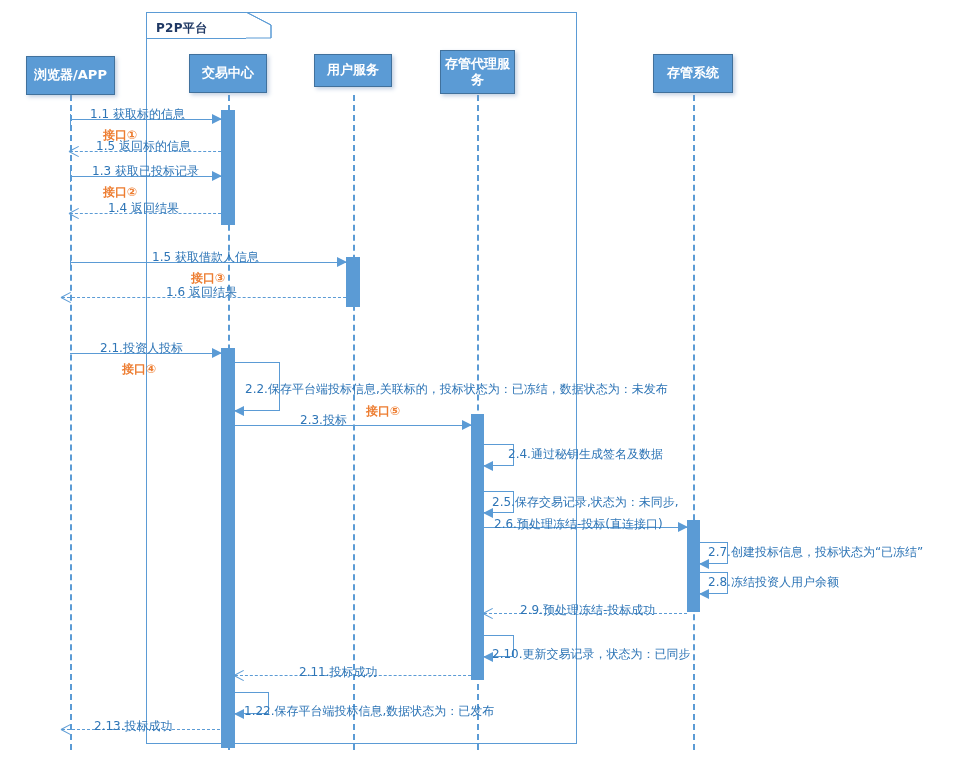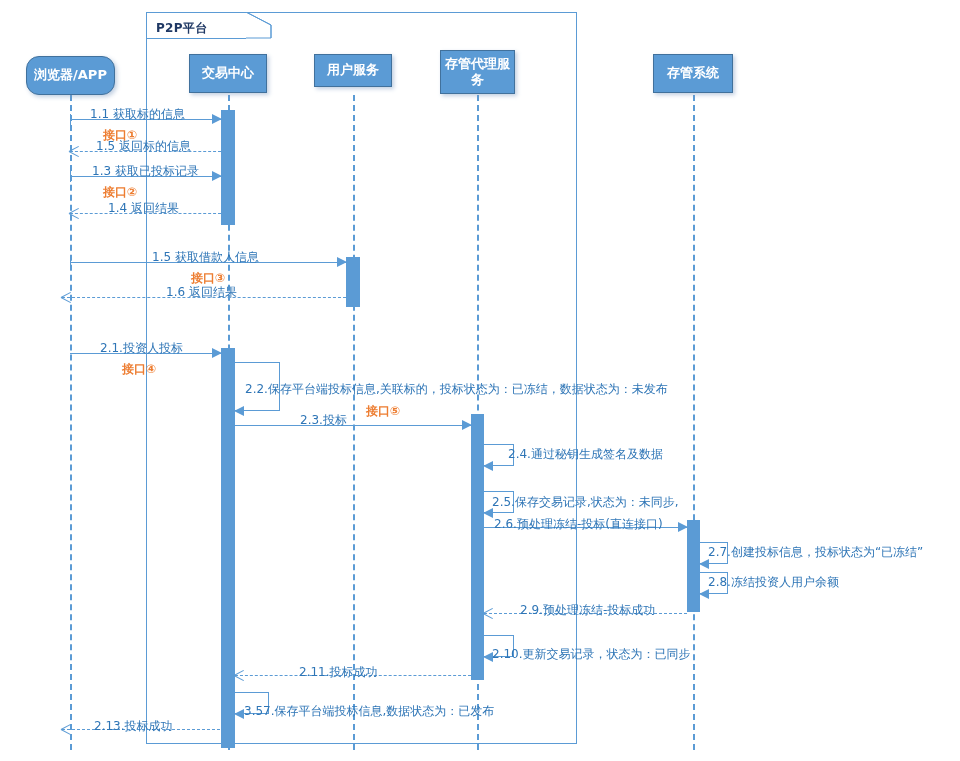--- a/index.html
+++ b/index.html
@@ -59,21 +59,21 @@
     </svg>
   </div>
   <div class="frame-label" style="left:156px;top:20px;">P2P平台</div>
 
   <div class="lifeline" style="left:70px;top:95px;height:655px;"></div>
   <div class="lifeline" style="left:228px;top:95px;height:655px;"></div>
   <div class="lifeline" style="left:353px;top:95px;height:655px;"></div>
   <div class="lifeline" style="left:477px;top:95px;height:655px;"></div>
   <div class="lifeline" style="left:693px;top:95px;height:655px;"></div>
 
-  <div class="pbox" style="left:26px;top:56px;width:89px;height:39px;border-radius:13px;">
+  <div class="pbox" style="left:26px;top:56px;width:89px;height:39px;">
     <span>浏览器/APP</span>
   </div>
   <div class="pbox" style="left:189px;top:54px;width:78px;height:39px;">
     <span>交易中心</span>
   </div>
   <div class="pbox" style="left:314px;top:54px;width:78px;height:33px;">
     <span>用户服务</span>
   </div>
   <div class="pbox" style="left:440px;top:50px;width:75px;height:44px;">
     <span style="white-space:pre-line;">存管代理服
@@ -189,21 +189,21 @@
 
   <div class="msg dashed" style="left:235px;top:675px;width:236px;">
     <div class="line"></div>
     <div class="head openleft"></div>
   </div>
   <div class="mlabel" style="left:299px;top:664px;">2.11.投标成功</div>
 
   <div class="self" style="left:235px;top:692px;width:34px;height:22px;">
     <div class="ahead"></div>
   </div>
-  <div class="mlabel" style="left:244px;top:703px;">3.57.保存平台端投标信息,数据状态为：已发布</div>
+  <div class="mlabel" style="left:244px;top:703px;">1.22.保存平台端投标信息,数据状态为：已发布</div>
 
   <div class="msg dashed" style="left:62px;top:729px;width:173px;">
     <div class="line"></div>
     <div class="head openleft"></div>
   </div>
   <div class="mlabel" style="left:94px;top:718px;">2.13.投标成功</div>
 
 </div>
 
 </body></html>

